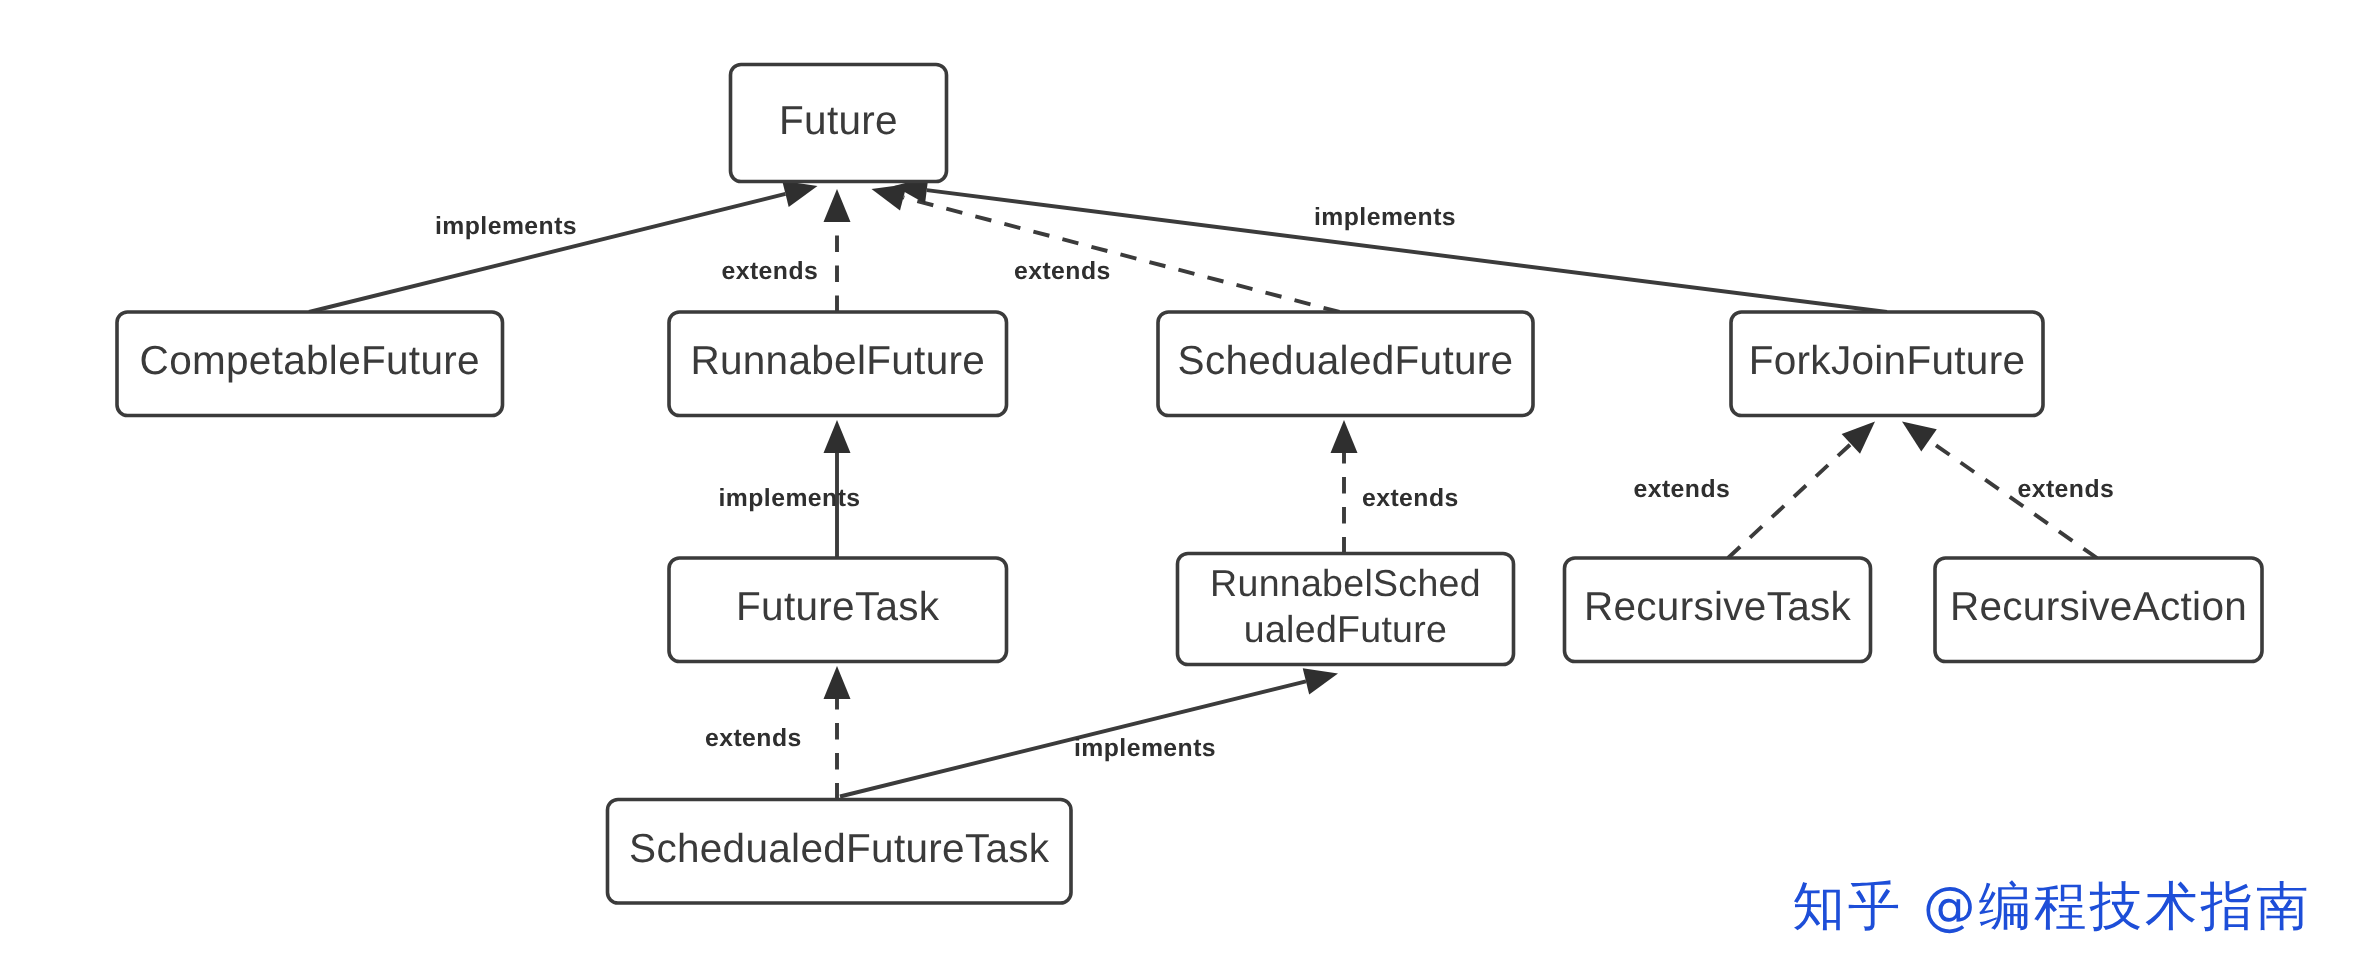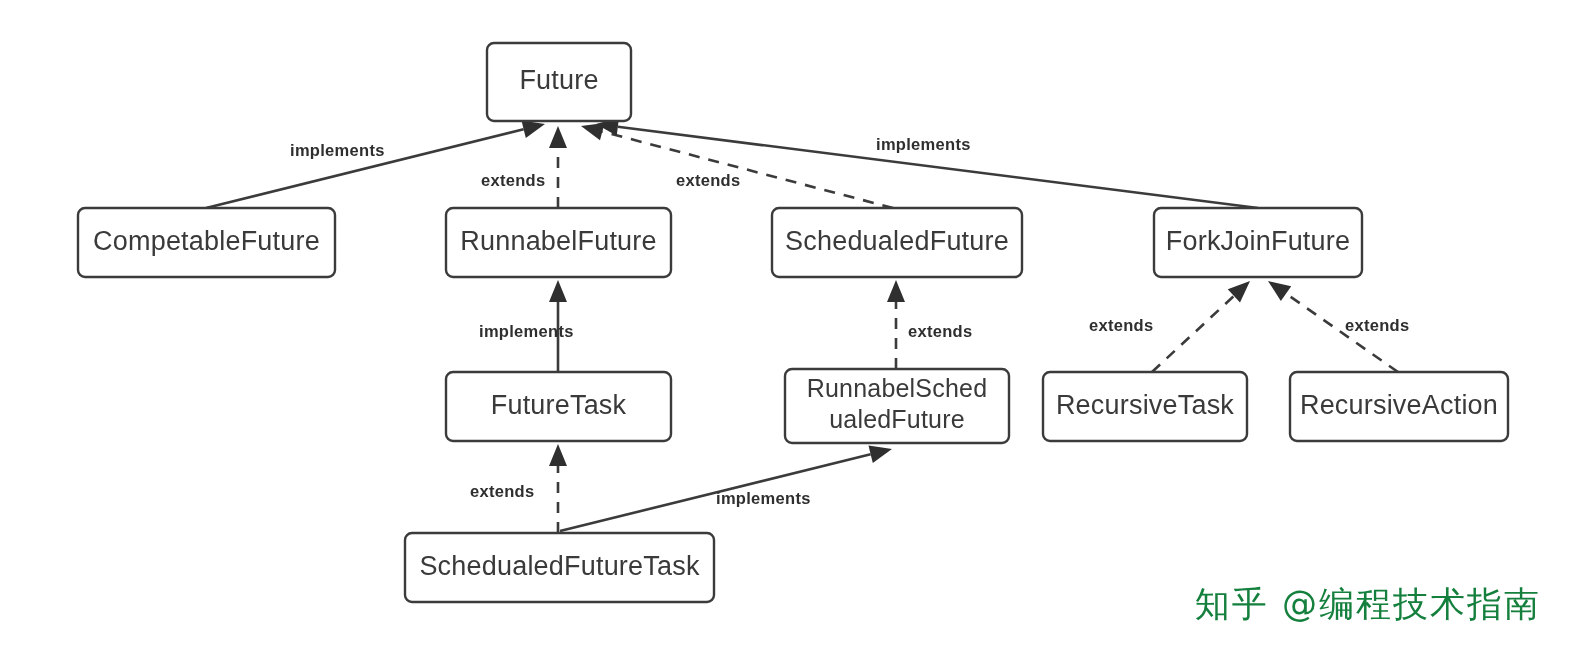--- a/index.html
+++ b/index.html
@@ -56,21 +56,21 @@
     font-weight: bold;
     fill: #2f2f2f;
     letter-spacing: 0.3px;
   }
   .watermark {
     position: absolute;
     right: 36px;
     bottom: 24px;
     font-family: "DejaVu Sans", sans-serif;
     font-size: 35px;
-    color: #15803d;
+    color: #1d4ed8;
     letter-spacing: 2px;
     white-space: nowrap;
     user-select: none;
   }
 </style>
 </head>
 <body>
 
 <div id="diagram-root">
   <svg class="uml-canvas" viewBox="0 0 1577 652">

